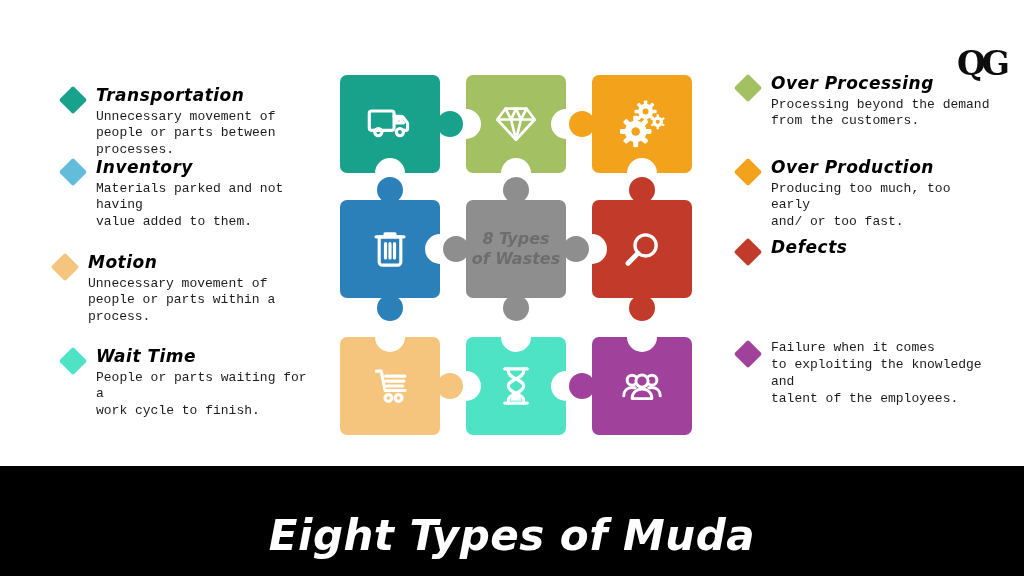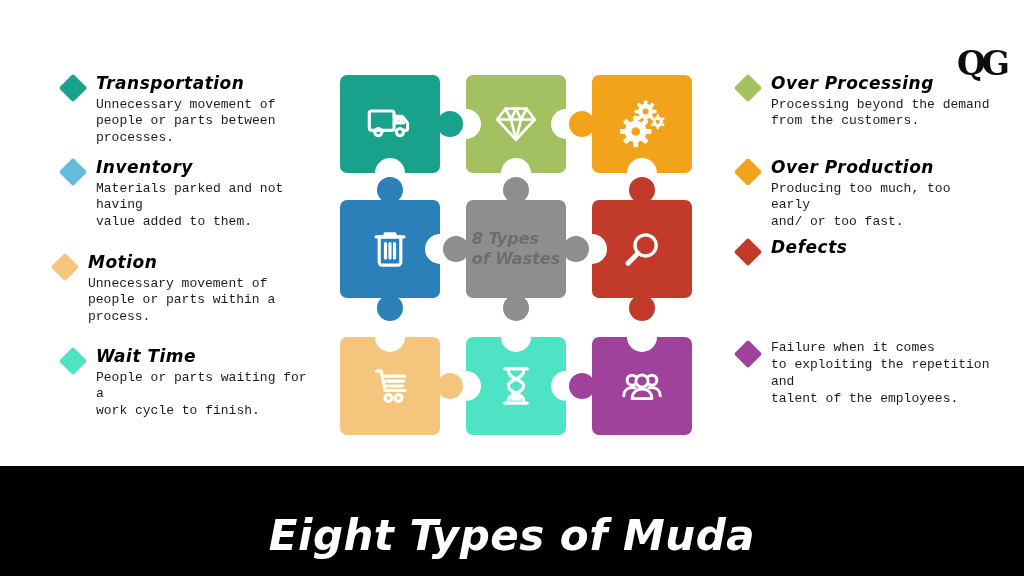--- a/index.html
+++ b/index.html
@@ -46,38 +46,38 @@
   .hl{left:-15px;top:50%;transform:translateY(-50%);}
   .hr{right:-15px;top:50%;transform:translateY(-50%);}
   .picon{
     position:absolute;inset:0;display:flex;align-items:center;
     justify-content:center;z-index:2;
   }
   .picon svg{width:54px;height:54px;}
   .center-label{
     position:absolute;inset:0;display:flex;align-items:center;justify-content:center;
     z-index:2;font-style:italic;font-weight:bold;font-size:16px;
-    color:#6d6d6d;white-space:pre-line;line-height:1.25;
+    color:#6d6d6d;white-space:pre-line;text-align:center;line-height:1.25;
   }
   
   .footer{
     position:absolute;left:0;top:466px;width:1024px;height:138px;
     background:#000;display:flex;align-items:center;justify-content:center;
   }
   .footer-title{
     color:#fff;font-weight:bold;font-style:italic;font-size:42px;
     letter-spacing:0.5px;
   }
 </style>
 </head>
 <body>
 
 <div class="logo">QG</div>
 
-<div class="waste-item" style="left:60px;top:74px">
+<div class="waste-item" style="left:60px;top:86px">
   <span class="diamond" style="background-color: rgb(24, 161, 139);"></span>
   <div>
     <div class="waste-title">Transportation</div>
     <div class="waste-desc">Unnecessary movement of
 people or parts between
 processes.</div>
   </div>
 </div>
 <div class="waste-item" style="left:60px;top:158px">
   <span class="diamond" style="background-color: rgb(99, 188, 217);"></span>
@@ -123,21 +123,21 @@
 <div class="waste-item" style="left:735px;top:238px">
   <span class="diamond" style="background-color: rgb(194, 59, 42);"></span>
   <div>
     <div class="waste-title">Defects</div>
   </div>
 </div>
 <div class="waste-item" style="left:735px;top:340px">
   <span class="diamond" style="background-color: rgb(160, 66, 155);"></span>
   <div>
     <div class="waste-desc">Failure when it comes
-to exploiting the repetition and
+to exploiting the knowledge and
 talent of the employees.</div>
   </div>
 </div>
 
 <div class="puzzle">
 
   <div class="piece" style="left: 10px; top: 12px; --pc: #18a18b;">
     <span class="hole hb"></span>
     <span class="knob kr"></span>
     <span class="picon">

